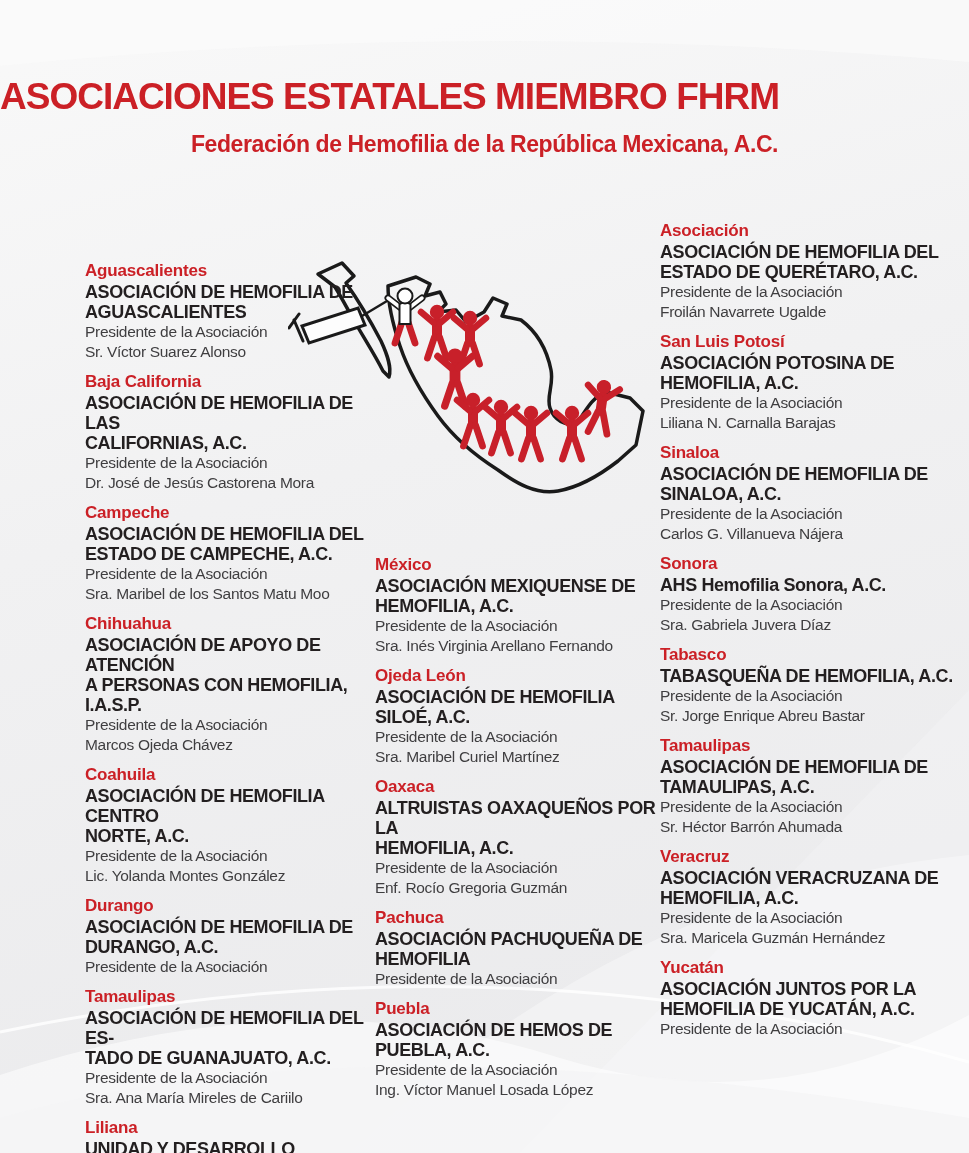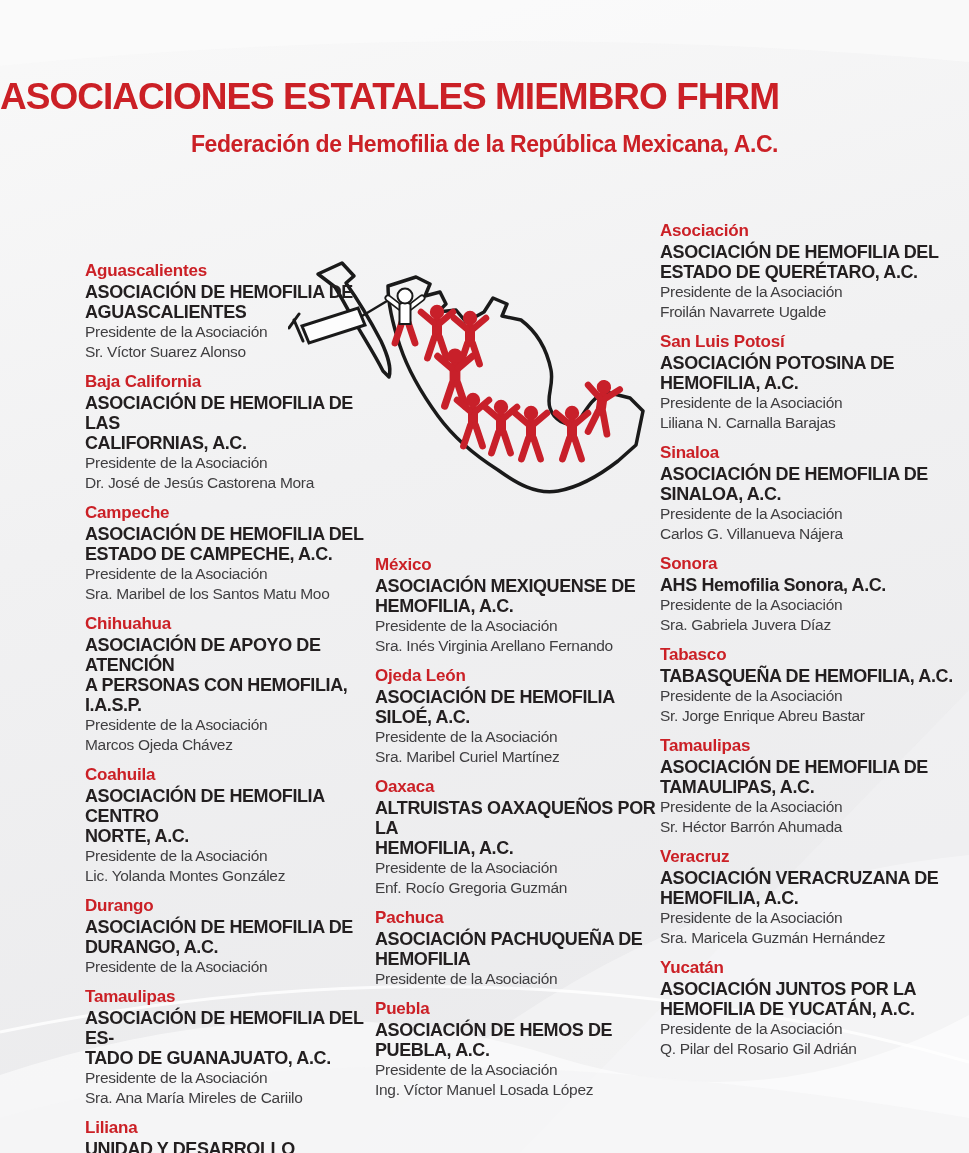--- a/index.html
+++ b/index.html
@@ -251,17 +251,16 @@
       <div class="assoc">ASOCIACIÓN VERACRUZANA DE
 HEMOFILIA, A.C.</div>
       <div class="role">Presidente de la Asociación</div>
       <div class="pres">Sra. Maricela Guzmán Hernández</div>
     </div>
     <div class="entry">
       <div class="state">Yucatán</div>
       <div class="assoc">ASOCIACIÓN JUNTOS POR LA
 HEMOFILIA DE YUCATÁN, A.C.</div>
       <div class="role">Presidente de la Asociación</div>
-      <div class="pres">Q. Pilar del Rosario Gil Adrián</div>
     </div>
   </div>
 
 </div>
 
 </body></html>

